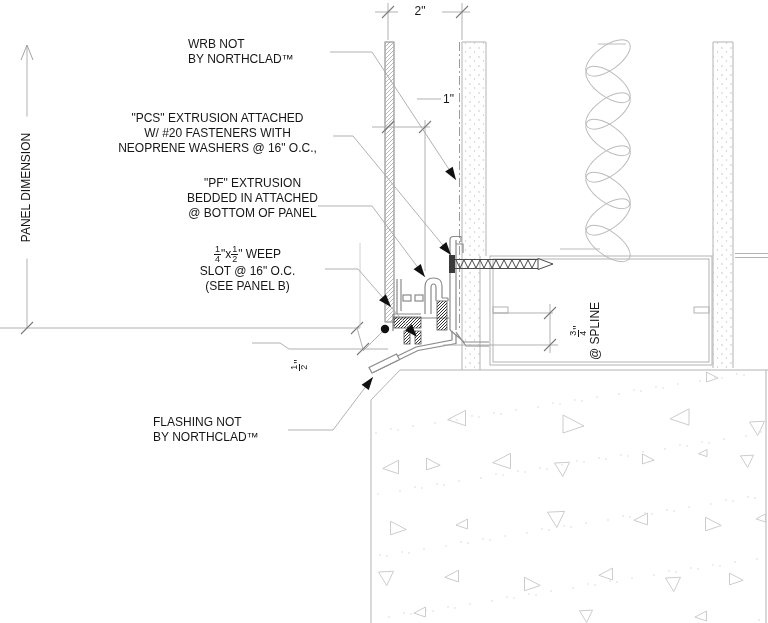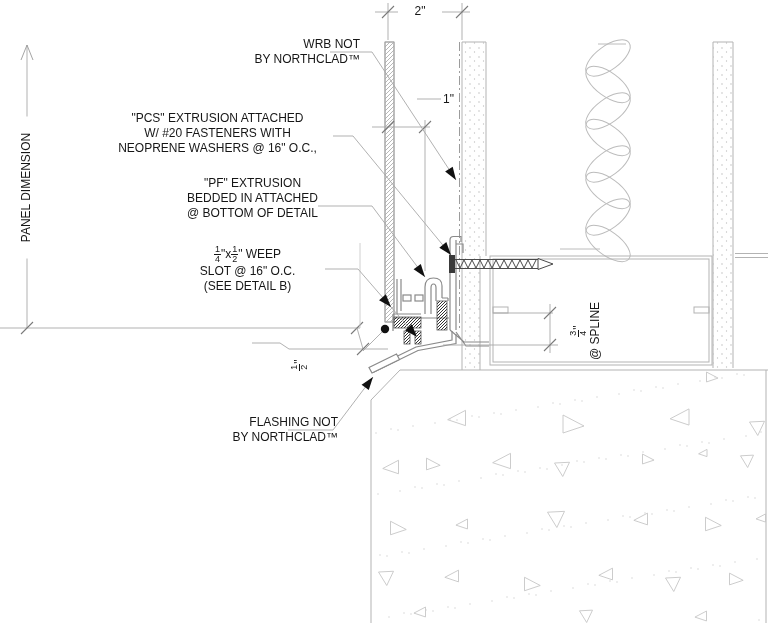--- a/index.html
+++ b/index.html
@@ -1,24 +1,24 @@
 <!DOCTYPE html>
 <html><head>
 <meta charset="utf-8">
 <style>
   html,body{margin:0;padding:0;background:#fff;}
   .stage{position:relative;width:768px;height:623px;background:#fff;overflow:hidden;
          font-family:"Liberation Sans",sans-serif;color:#161616;}
   .stage svg{position:absolute;left:0;top:0;}
   .ann div{position:absolute;font-size:12px;line-height:15px;white-space:nowrap;color:#161616;}
-  .l-wrb{left:180px;top:37px;width:180px;text-align:right;}
+  .l-wrb{left:188px;top:37px;width:180px;text-align:left;}
   .l-pcs{left:95px;top:111px;width:245px;text-align:center;}
   .l-pf{left:160px;top:176px;width:185px;text-align:center;}
   .l-weep{left:155px;top:244px;width:185px;text-align:center;}
-  .l-flash{left:153px;top:415px;width:185px;text-align:right;}
+  .l-flash{left:153px;top:415px;width:185px;text-align:left;}
   .l-2in{left:398px;top:4px;width:44px;text-align:center;background:#fff;}
   .l-1in{left:443px;top:92px;}
   .l-paneldim{left:-44px;top:179px;width:142px;height:17px;text-align:center;
               transform:rotate(-90deg);background:#fff;}
   .l-half{left:285px;top:352px;width:36px;height:26px;text-align:center;transform:rotate(-90deg);}
   .l-spline{left:536px;top:316px;width:96px;height:30px;text-align:center;
             transform:rotate(-90deg);line-height:14px;}
   .frac{display:inline-block;vertical-align:-4px;text-align:center;font-size:9px;line-height:9px;}
   .frac .n{display:block;border-bottom:1px solid #161616;padding:0 1px;}
   .frac .d{display:block;}
@@ -312,28 +312,28 @@
     <span>BY NORTHCLAD™</span>
   </div>
   <div class="l-pcs">
     <span>"PCS" EXTRUSION ATTACHED</span><br>
     <span>W/ #20 FASTENERS WITH</span><br>
     <span>NEOPRENE WASHERS @ 16" O.C.,</span>
   </div>
   <div class="l-pf">
     <span>"PF" EXTRUSION</span><br>
     <span>BEDDED IN ATTACHED</span><br>
-    <span>@ BOTTOM OF DETAIL</span>
+    <span>@ BOTTOM OF PANEL</span>
   </div>
   <div class="l-weep">
     <span class="wl1">
       <span class="frac"><span class="n">1</span><span class="d">4</span></span><span>"x</span><span class="frac"><span class="n">1</span><span class="d">2</span></span><span>" WEEP</span>
     </span><br>
     <span>SLOT @ 16" O.C.</span><br>
-    <span>(SEE DETAIL B)</span>
+    <span>(SEE PANEL B)</span>
   </div>
   <div class="l-flash">
     <span>FLASHING NOT</span><br>
     <span>BY NORTHCLAD™</span>
   </div>
   <div class="l-2in">2"</div>
   <div class="l-1in">1"</div>
   <div class="l-paneldim">PANEL DIMENSION</div>
   <div class="l-half">
     <span class="frac"><span class="n">1</span><span class="d">2</span></span><span>"</span>

